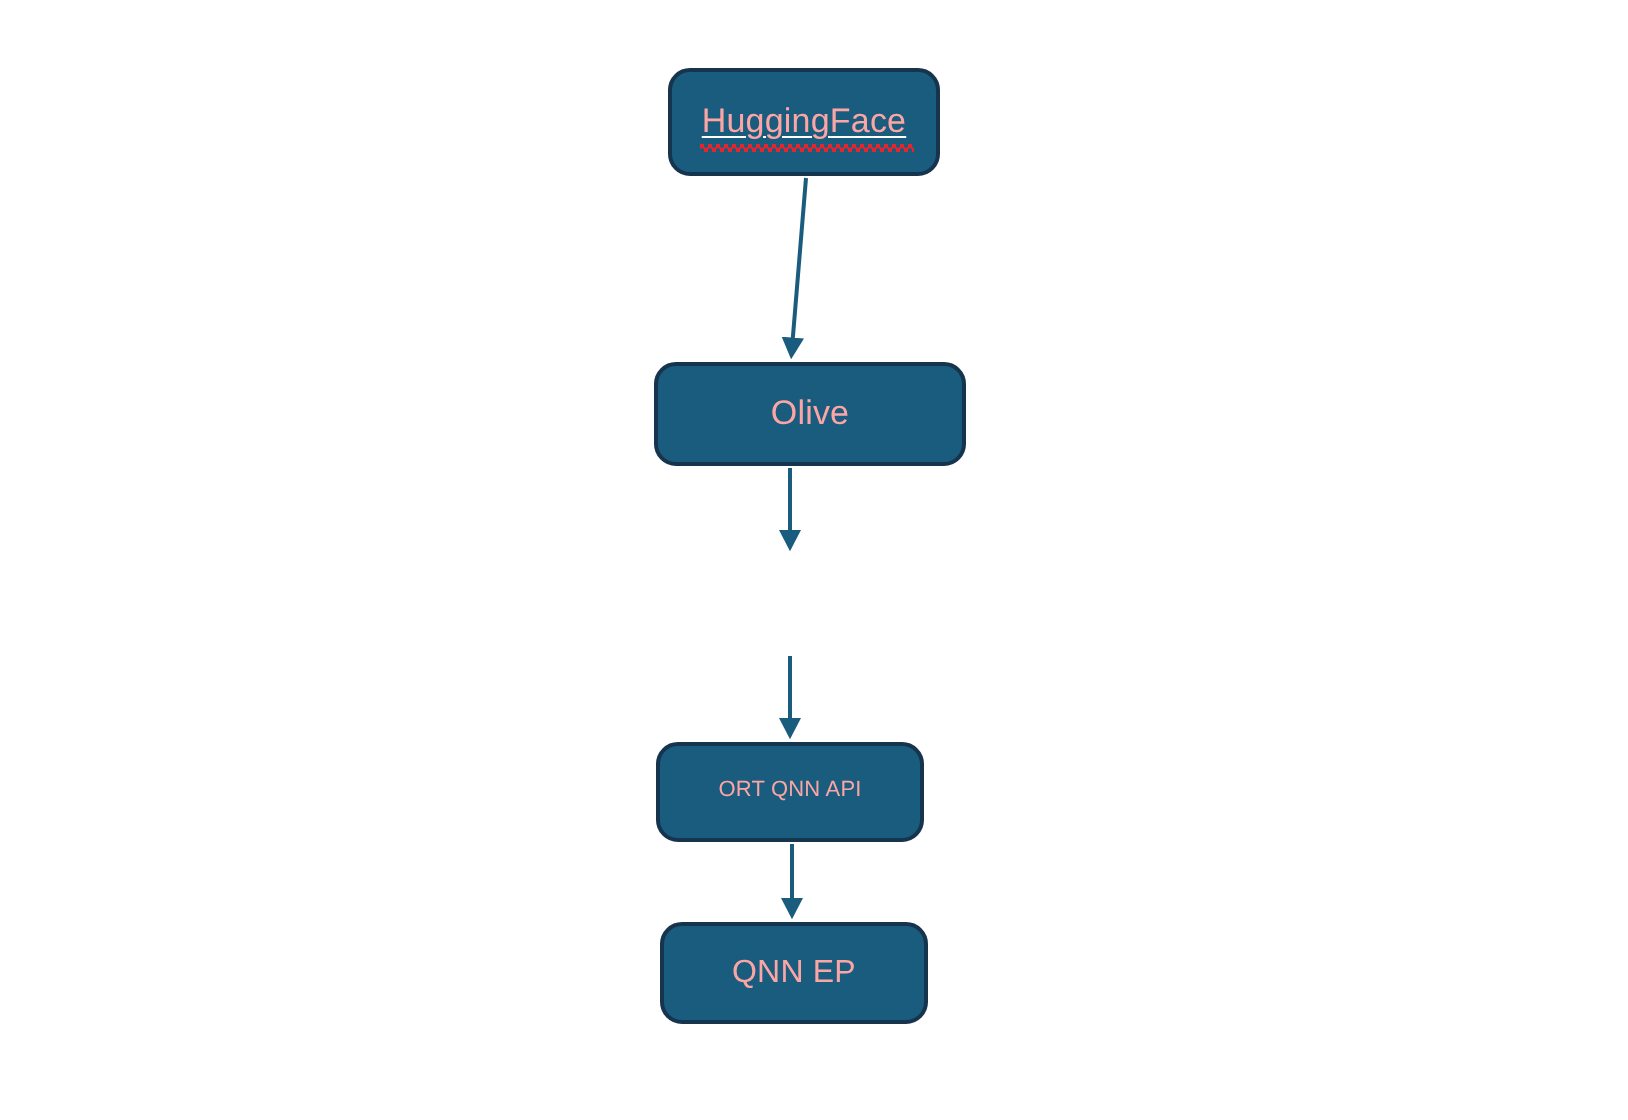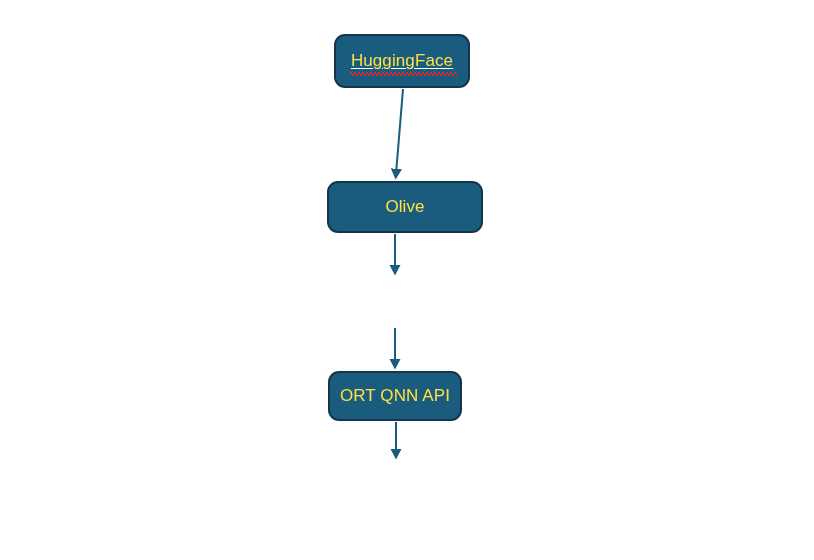--- a/index.html
+++ b/index.html
@@ -20,21 +20,21 @@
     height: 560px;
     background: #ffffff;
   }
 
   .flow-node {
     position: absolute;
     box-sizing: border-box;
     background: #1a5c7e;
     border: 2px solid #16344d;
     border-radius: 11px;
-    color: #fde047;
+    color: #fca5a5;
     display: flex;
     align-items: center;
     justify-content: center;
     text-align: center;
     line-height: 1.22;
     letter-spacing: 0.1px;
     z-index: 2;
   }
 
   .node-label {
@@ -70,21 +70,21 @@
   .connector {
     position: absolute;
     z-index: 1;
     overflow: visible;
   }
 
   
   #node-huggingface { left: 334px; top: 34px;  width: 136px; height: 54px; font-size: 17px; }
   #node-olive       { left: 327px; top: 181px; width: 156px; height: 52px; font-size: 17px; }
   #node-onnx        { left: 315px; top: 277px; width: 160px; height: 50px; font-size: 16px; }
-  #node-ort         { left: 328px; top: 371px; width: 134px; height: 50px; font-size: 17px; }
+  #node-ort         { left: 328px; top: 371px; width: 134px; height: 50px; font-size: 11px; }
   #node-qnnep       { left: 330px; top: 461px; width: 134px; height: 51px; font-size: 16px; }
 </style>
 </head>
 <body>
 
 <div id="diagram-canvas">
 
   <svg class="connector" width="814" height="560" viewBox="0 0 814 560" style="left:0; top:0;" aria-hidden="true">
     <defs>
       <marker id="arrowhead" markerWidth="7" markerHeight="7" refX="2.6" refY="3.2" orient="auto" markerUnits="strokeWidth">
@@ -107,14 +107,17 @@
 
   <div class="flow-node" id="node-olive">
     <span class="node-label">Olive</span>
   </div>
 
 
   <div class="flow-node" id="node-ort">
     <span class="node-label">ORT QNN API</span>
   </div>
 
+  <div class="flow-node" id="node-qnnep">
+    <span class="node-label">QNN EP</span>
+  </div>
 
 </div>
 
 </body></html>

